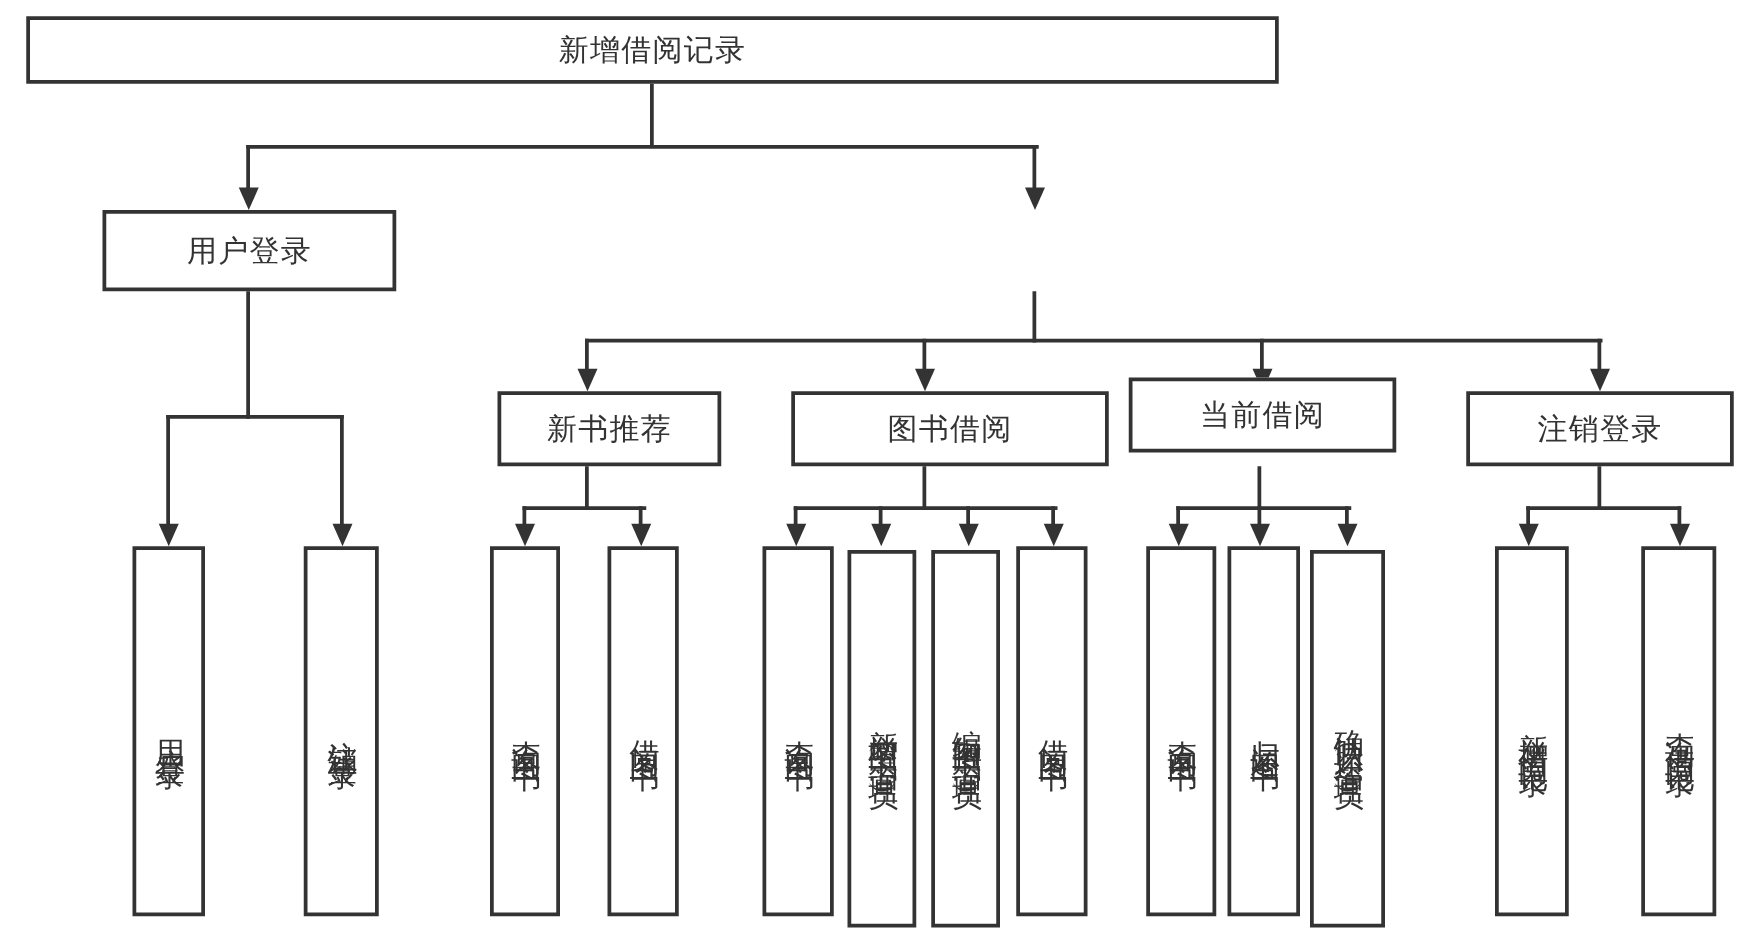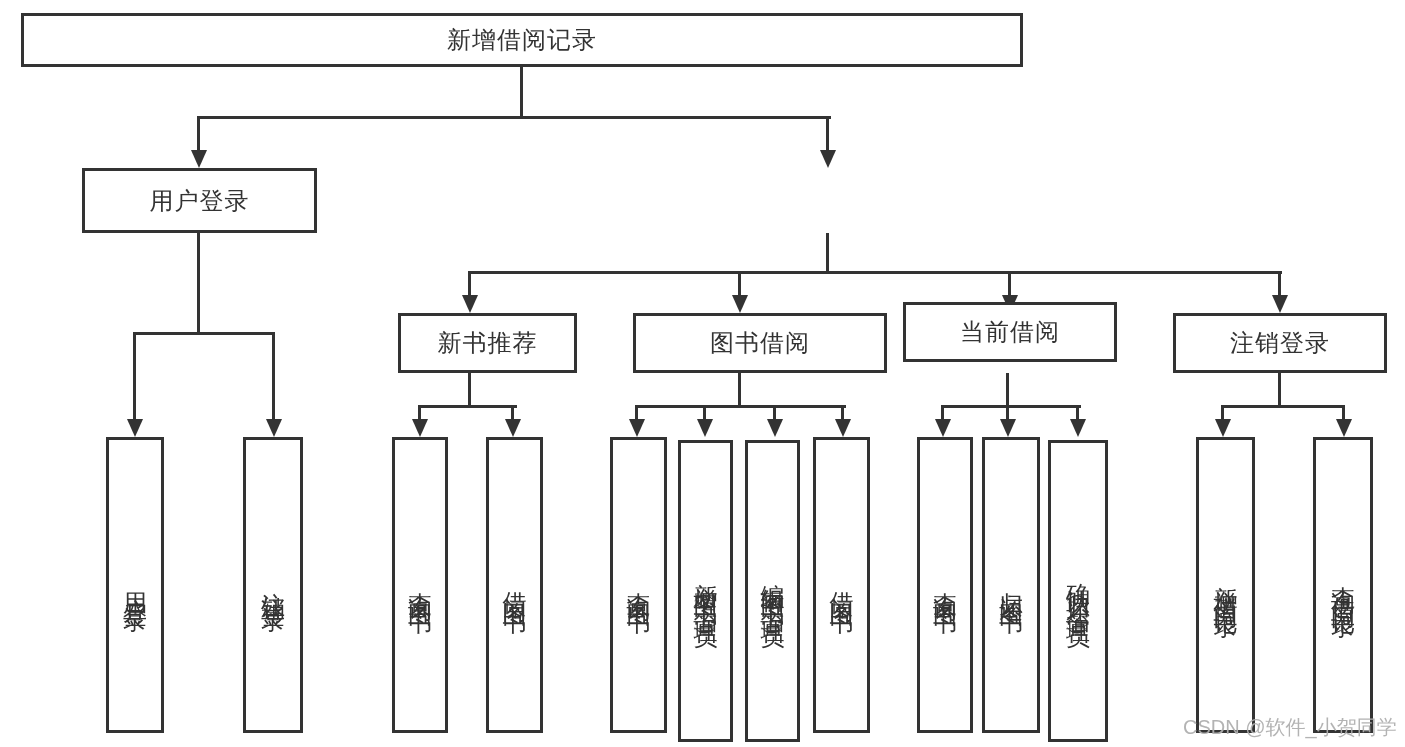--- a/index.html
+++ b/index.html
@@ -150,15 +150,14 @@
     <span>确认归还（管理员）</span>
   </div>
 
   <div class="box vbox" style="left:1196px;top:437px;width:59px;height:296px;">
     <span>新增借阅记录</span>
   </div>
   <div class="box vbox" style="left:1313px;top:437px;width:60px;height:296px;">
     <span>查询借阅记录</span>
   </div>
 
-  <div class="watermark">CSDN @软件_小贺同学</div>
 
 </div>
 
 </body></html>

